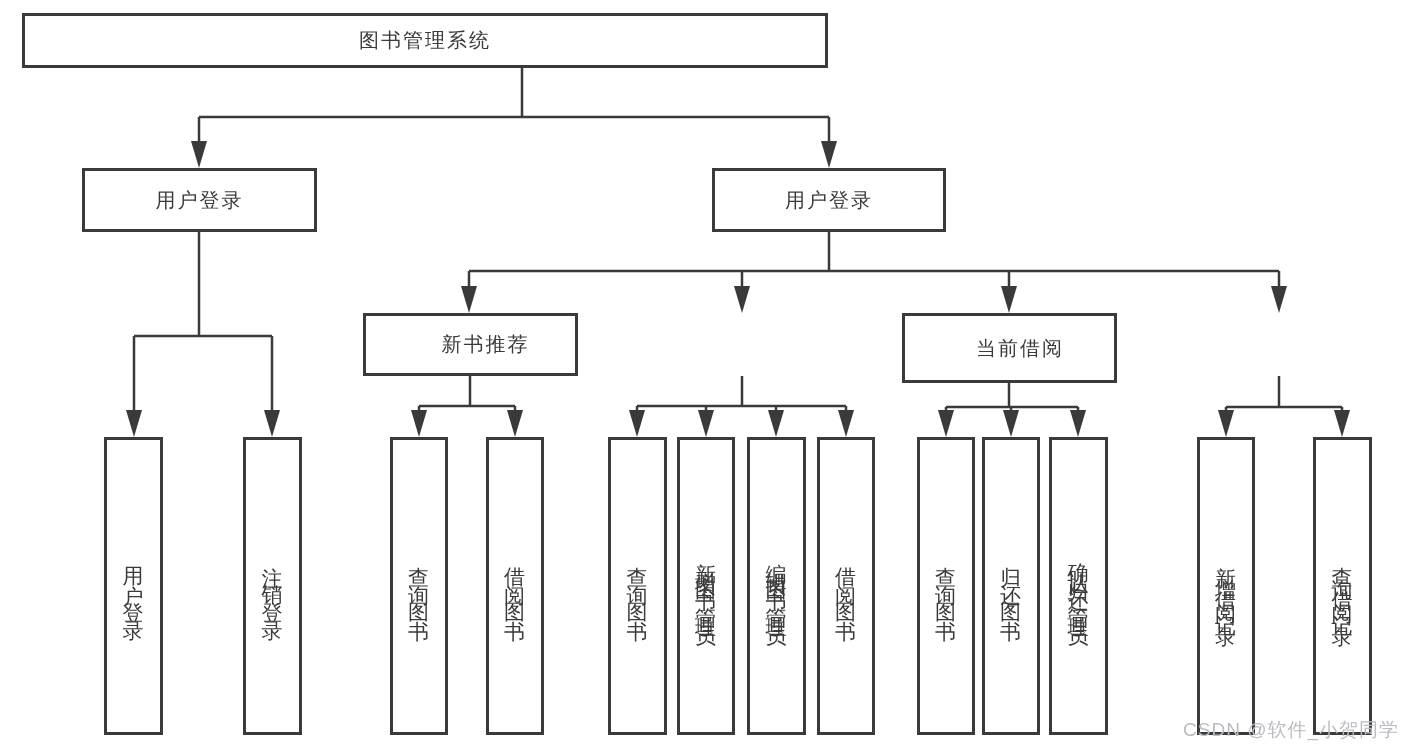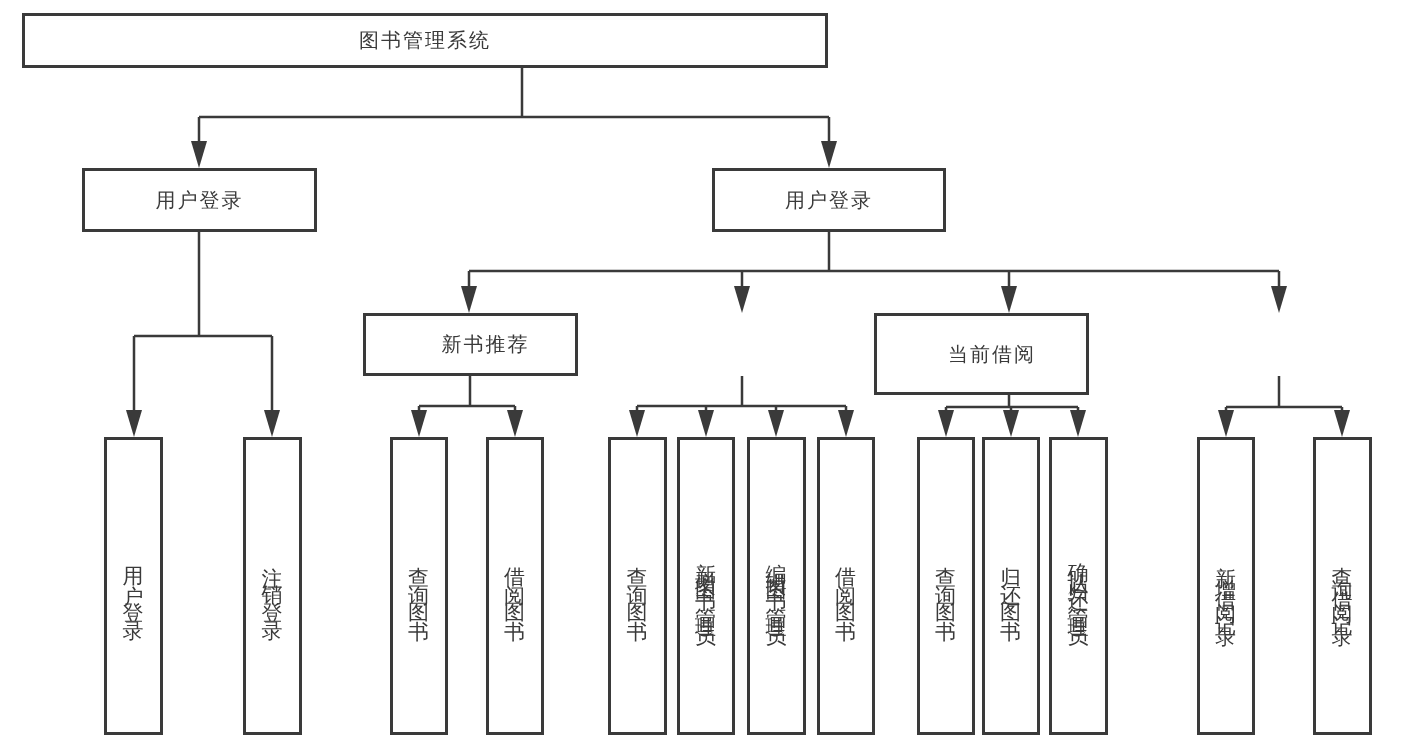--- a/index.html
+++ b/index.html
@@ -88,21 +88,21 @@
     <polygon points="1218,410 1234,410 1226,437"></polygon>
     <polygon points="1334,410 1350,410 1342,437"></polygon>
   </svg>
 
   <div class="box hlabel" style="left:22px;top:13px;width:806px;height:55px;">图书管理系统</div>
 
   <div class="box hlabel" style="left:82px;top:168px;width:235px;height:64px;">用户登录</div>
   <div class="box hlabel" style="left:712px;top:168px;width:234px;height:64px;">用户登录</div>
 
   <div class="box hlabel" style="left:363px;top:313px;width:215px;height:63px;padding-left:30px;">新书推荐</div>
-  <div class="box hlabel" style="left:874px;top:313px;width:215px;height:82px;padding-left:21px;">当前借阅</div>
+  <div class="box hlabel" style="left:902px;top:313px;width:215px;height:70px;padding-left:21px;">当前借阅</div>
 
   <div class="box vbox v4" style="left:104px;top:437px;width:59px;height:298px;">
     <span>用户登录</span>
   </div>
   <div class="box vbox v4" style="left:243px;top:437px;width:59px;height:298px;">
     <span>注销登录</span>
   </div>
 
   <div class="box vbox v4" style="left:390px;top:437px;width:58px;height:298px;">
     <span>查询图书</span>
@@ -134,13 +134,14 @@
     <span>确认归还（管理员）</span>
   </div>
 
   <div class="box vbox v6" style="left:1197px;top:437px;width:58px;height:298px;">
     <span>新增借阅记录</span>
   </div>
   <div class="box vbox v6" style="left:1313px;top:437px;width:59px;height:298px;">
     <span>查询借阅记录</span>
   </div>
 
+  <div class="watermark">CSDN @软件_小贺同学</div>
 </div>
 
 </body></html>

